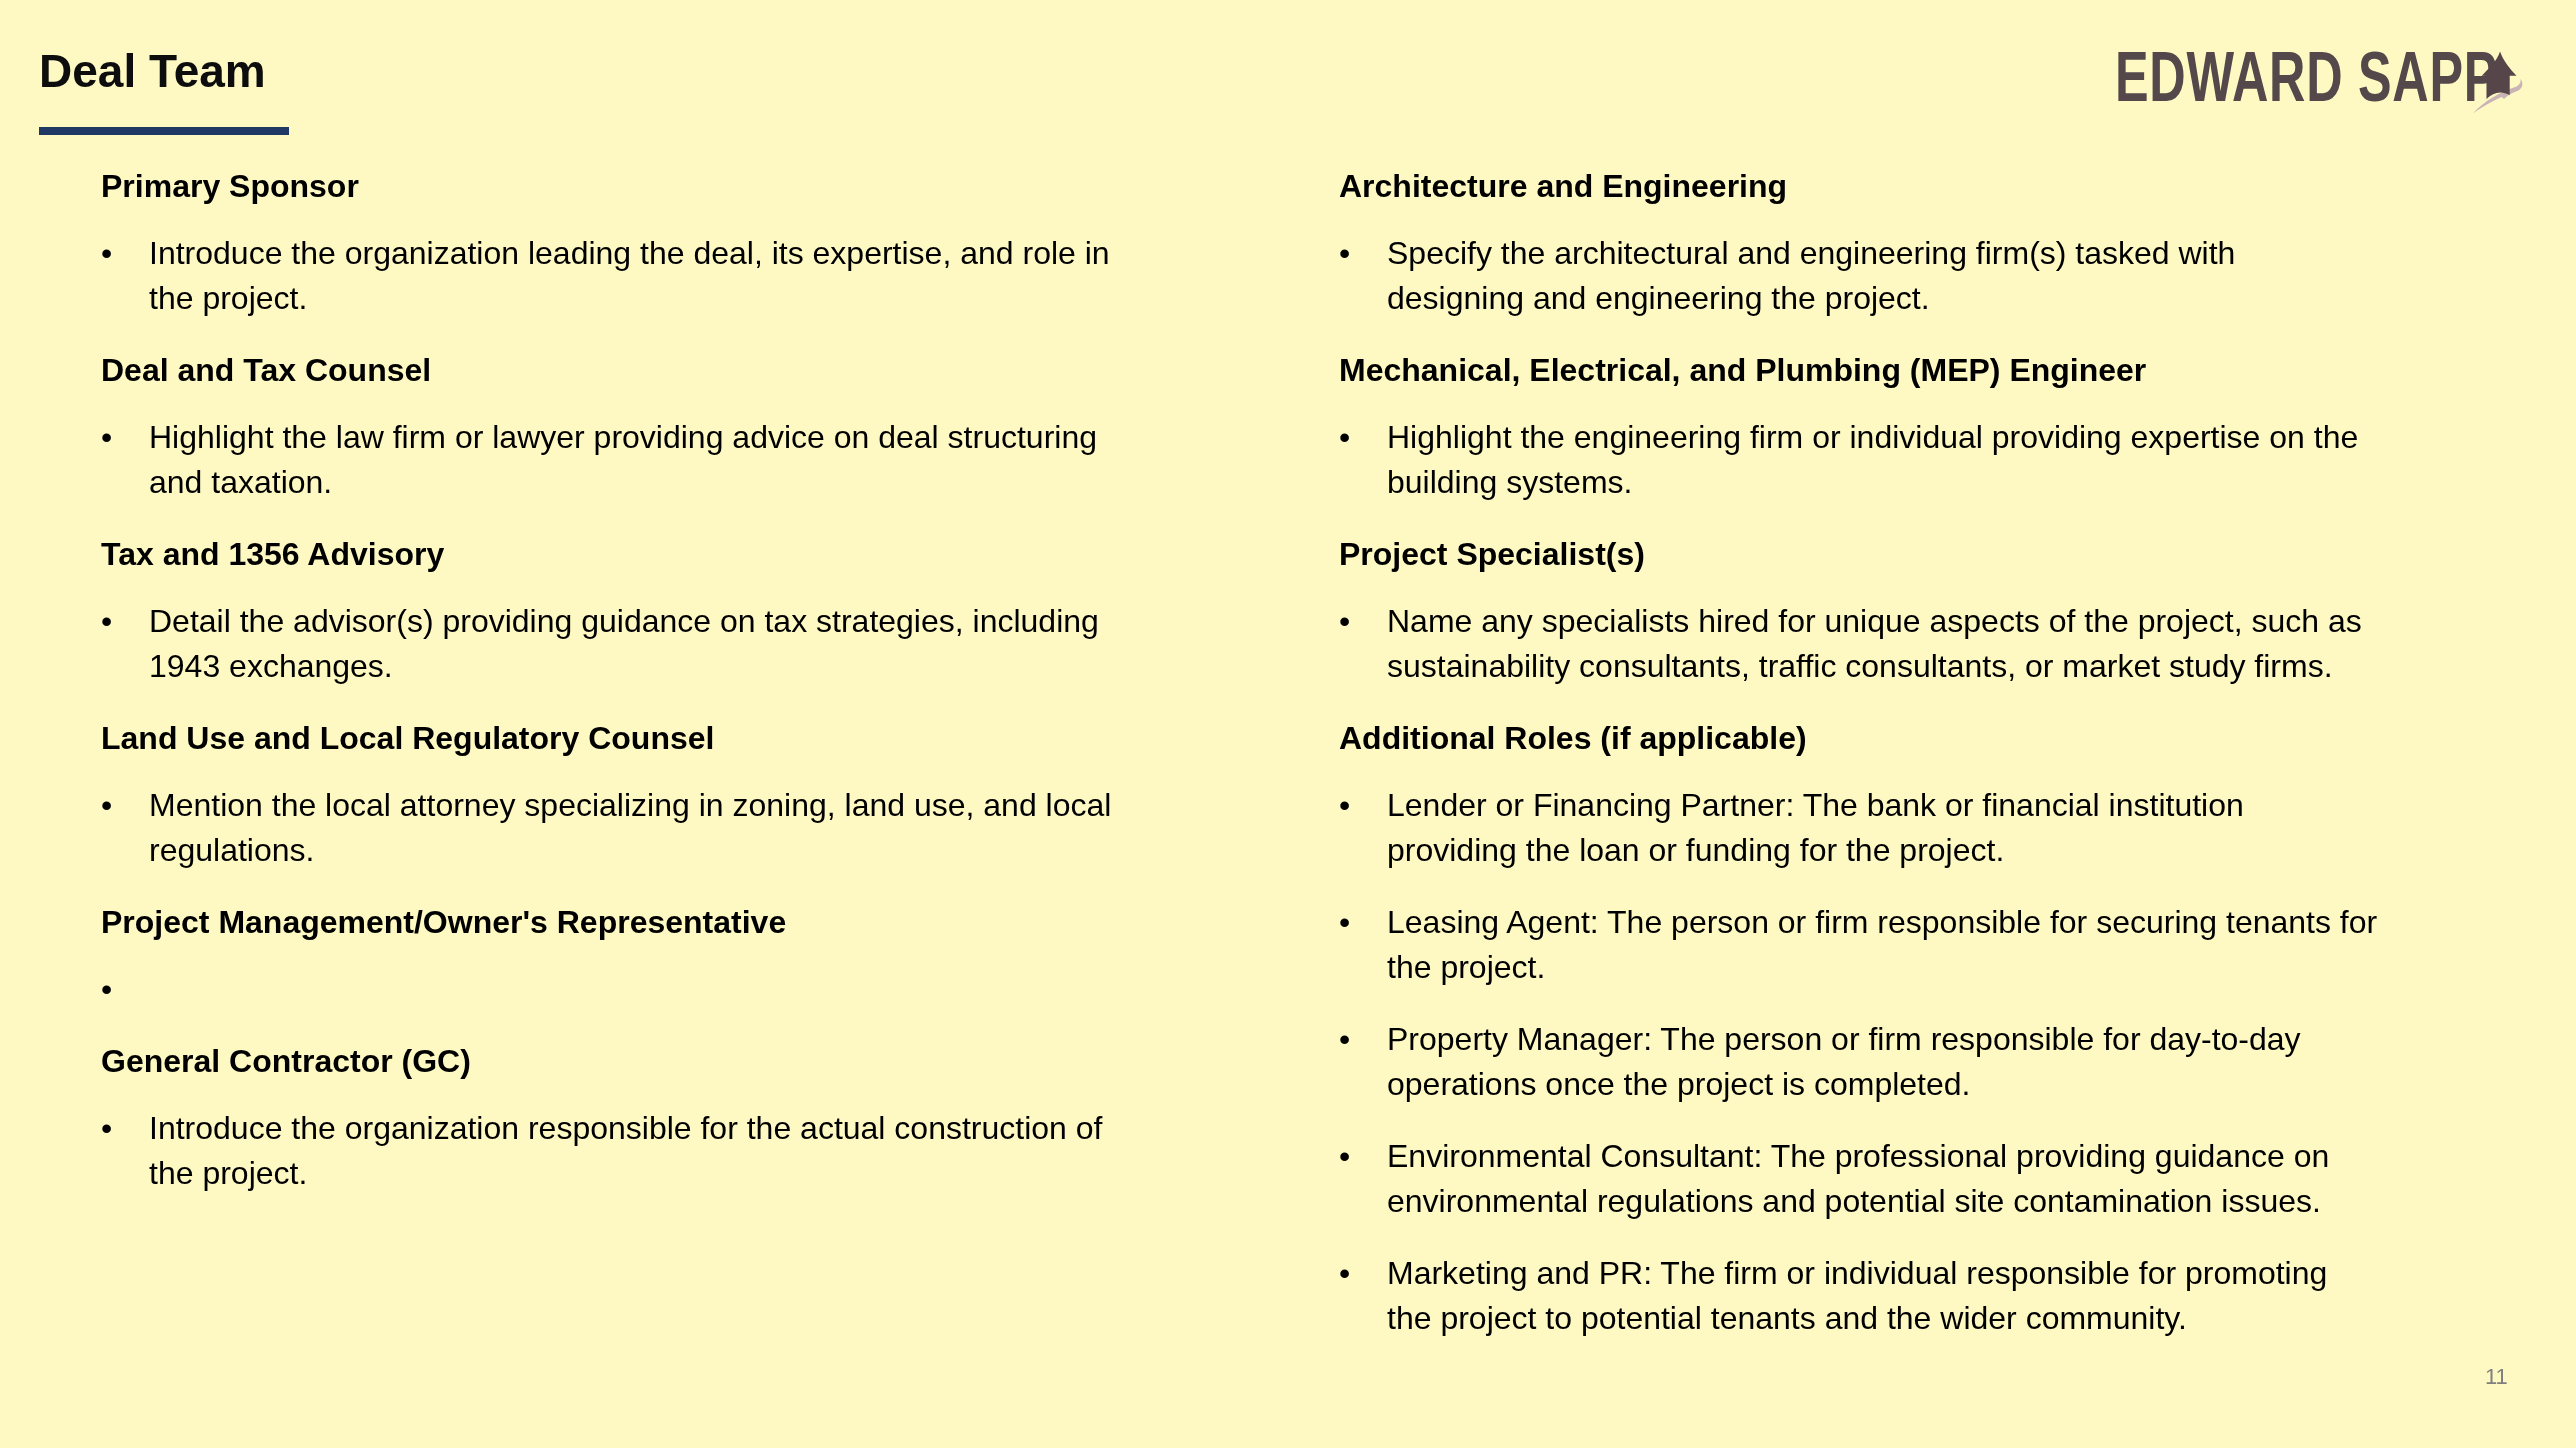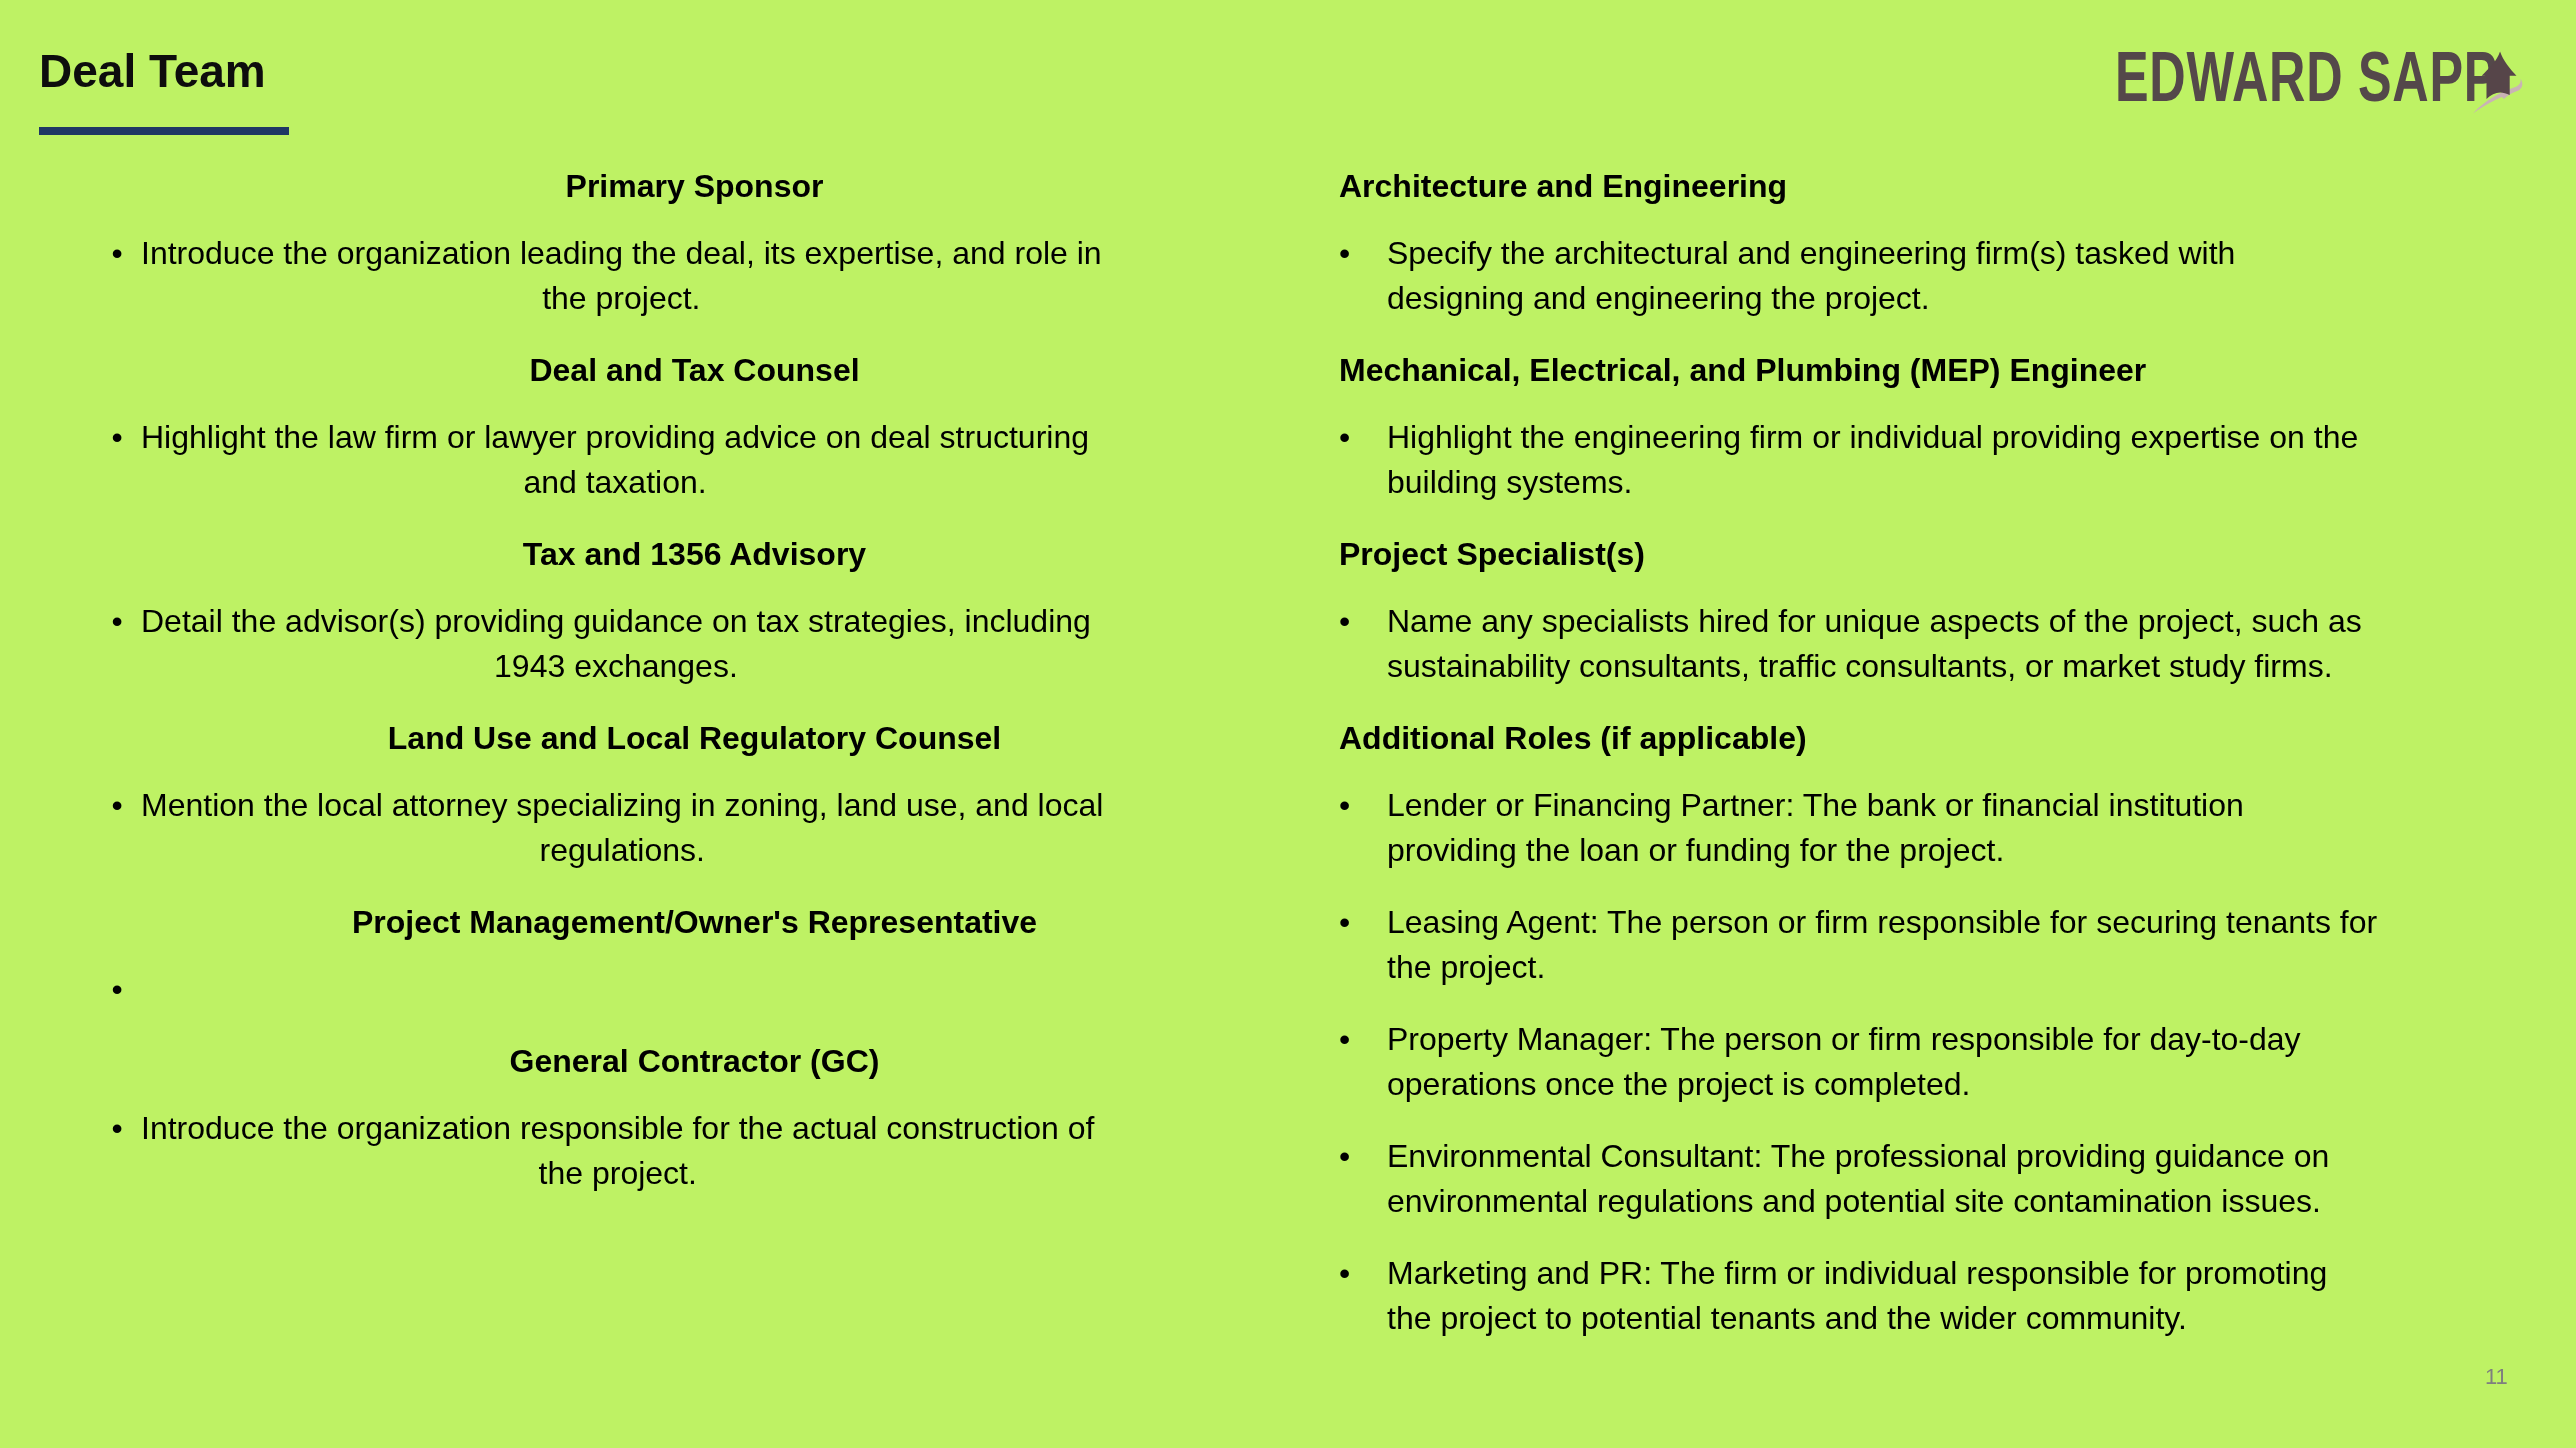--- a/index.html
+++ b/index.html
@@ -5,21 +5,21 @@
   * { margin:0; padding:0; box-sizing:border-box; }
   html,body { width:2576px; height:1449px; }
   body {
     background:#ffffff;
     font-family:"Liberation Sans", sans-serif;
     color:#000000;
   }
   .slide {
     position:relative;
     width:2576px; height:1449px;
-    background:#bef264;
+    background:#fef9c3;
     overflow:hidden;
   }
 
   
   .page-title {
     position:absolute; left:39px; top:48px;
     font-size:46px; font-weight:bold; line-height:1;
     color:#0d0d0d; white-space:nowrap;
   }
   .title-underline {
@@ -35,21 +35,21 @@
     transform:scaleX(0.72); transform-origin:left top;
     letter-spacing:1px;
   }
   .logo-svg {
     position:absolute; left:2471px; top:46px;
     width:60px; height:73px;
   }
 
   
   .col { position:absolute; top:164px; }
-  .col-left  { left:93px;  width:1203px;text-align:center; }
+  .col-left  { left:101px;  width:1203px; }
   .col-right { left:1319px; width:1217px;margin-left:20px; }
 
   .role-heading {
     font-size:32px; line-height:45px; font-weight:bold;
     color:#000000; margin:0 0 22px 0; white-space:nowrap;
   }
   .bullet { display:flex; margin:0 0 27px 0; }
   .bullet-dot {
     flex:0 0 48px; width:48px;
     font-size:32px; line-height:45px; color:#000000;

